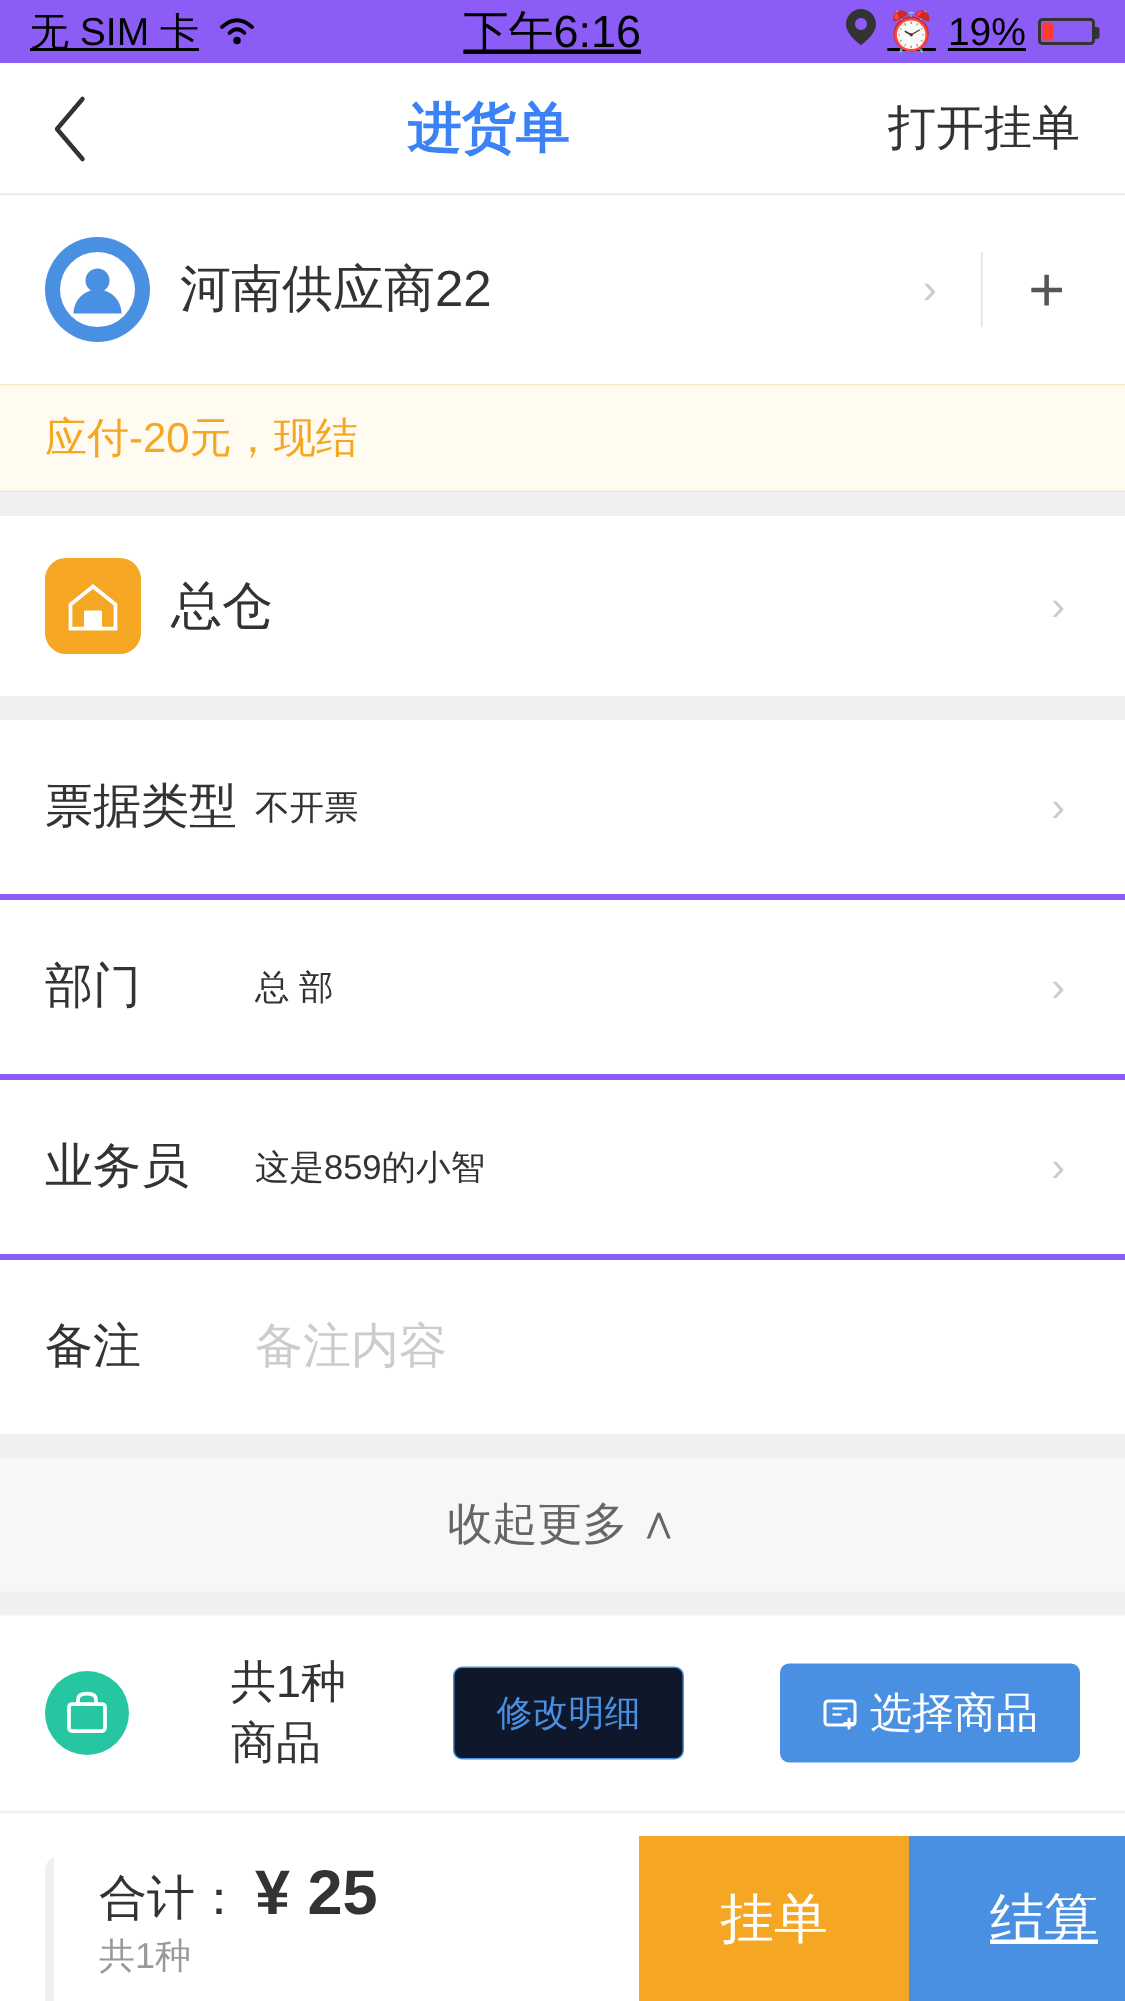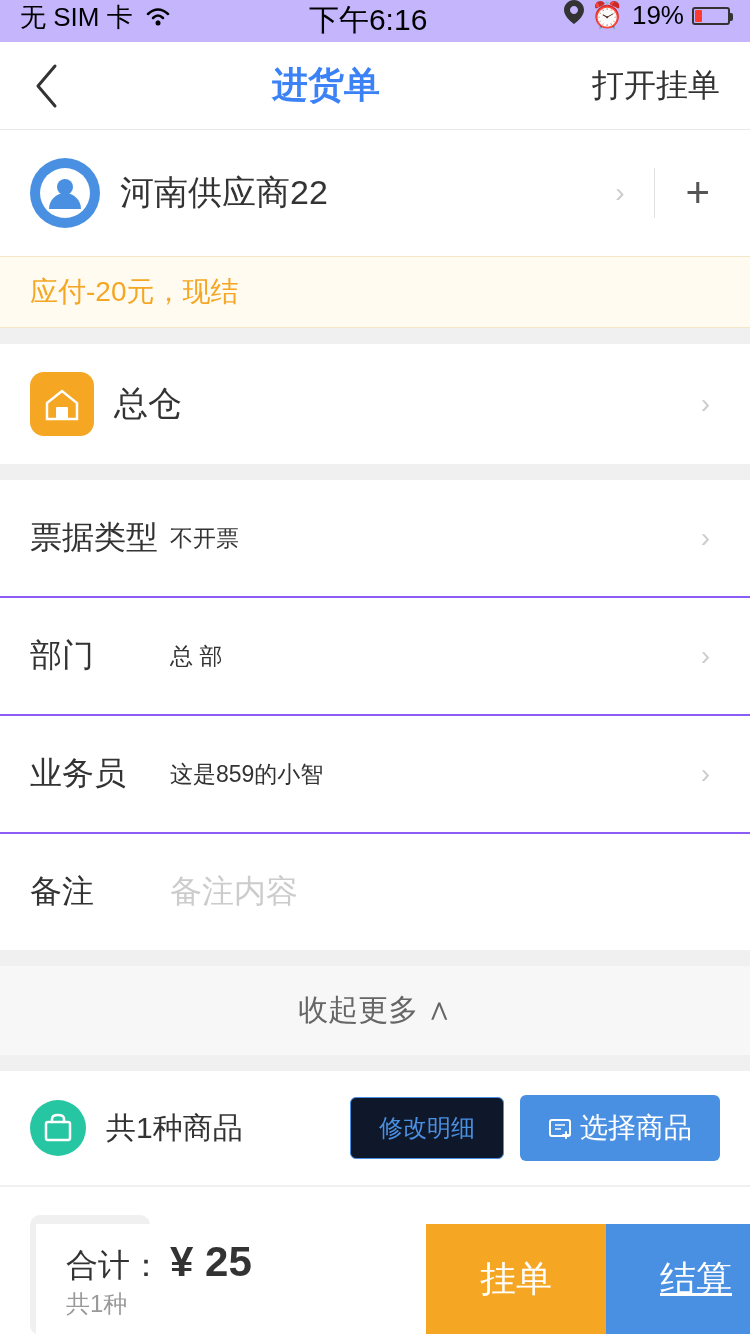--- a/index.html
+++ b/index.html
@@ -8,28 +8,29 @@
       font-family: -apple-system, "PingFang SC", "Helvetica Neue", Arial, sans-serif;
       background: #f0f0f0;
       width: 750px;
       min-height: 1334px;
       overflow-x: hidden;
       font-size: 32px;
     }
 
     
     .status-bar {
-      background: #c4b5fd;
+      background: #8b5cf6;
       height: 42px;
       display: flex;
-      align-items: flex-start;
+      align-items: center;
       justify-content: space-between;
       padding: 0 20px;
       font-size: 26px;
       color: #000;
+      text-decoration: underline;
     }
     .status-left { display: flex; align-items: center; gap: 10px; }
     .status-center { font-size: 30px; font-weight: 500; }
     .status-right { display: flex; align-items: center; gap: 8px; font-size: 26px; }
 
     
     .nav-bar {
       background: #fff;
       height: 88px;
       display: flex;
@@ -146,21 +147,21 @@
 
     
     .form-section {
       background: #fff;
       margin-bottom: 16px;
     }
     .form-row {
       display: flex;
       align-items: center;
       padding: 36px 30px;
-      border-bottom: 2px solid #8b5cf6;
+      border-bottom: 4px solid #8b5cf6;
     }
     .form-row:last-child {
       border-bottom: none;
     }
     .form-label {
       font-size: 32px;
       color: #333;
       width: 140px;
       flex-shrink: 0;
     }
@@ -186,20 +187,21 @@
       cursor: pointer;
     }
 
     
     .product-header {
       background: #fff;
       display: flex;
       align-items: center;
       padding: 24px 30px;
       margin-bottom: 0;
+      gap: 48px;
     }
     .product-icon {
       width: 56px;
       height: 56px;
       background: #26c6a2;
       border-radius: 50%;
       display: flex;
       align-items: center;
       justify-content: center;
       margin-right: 20px;

